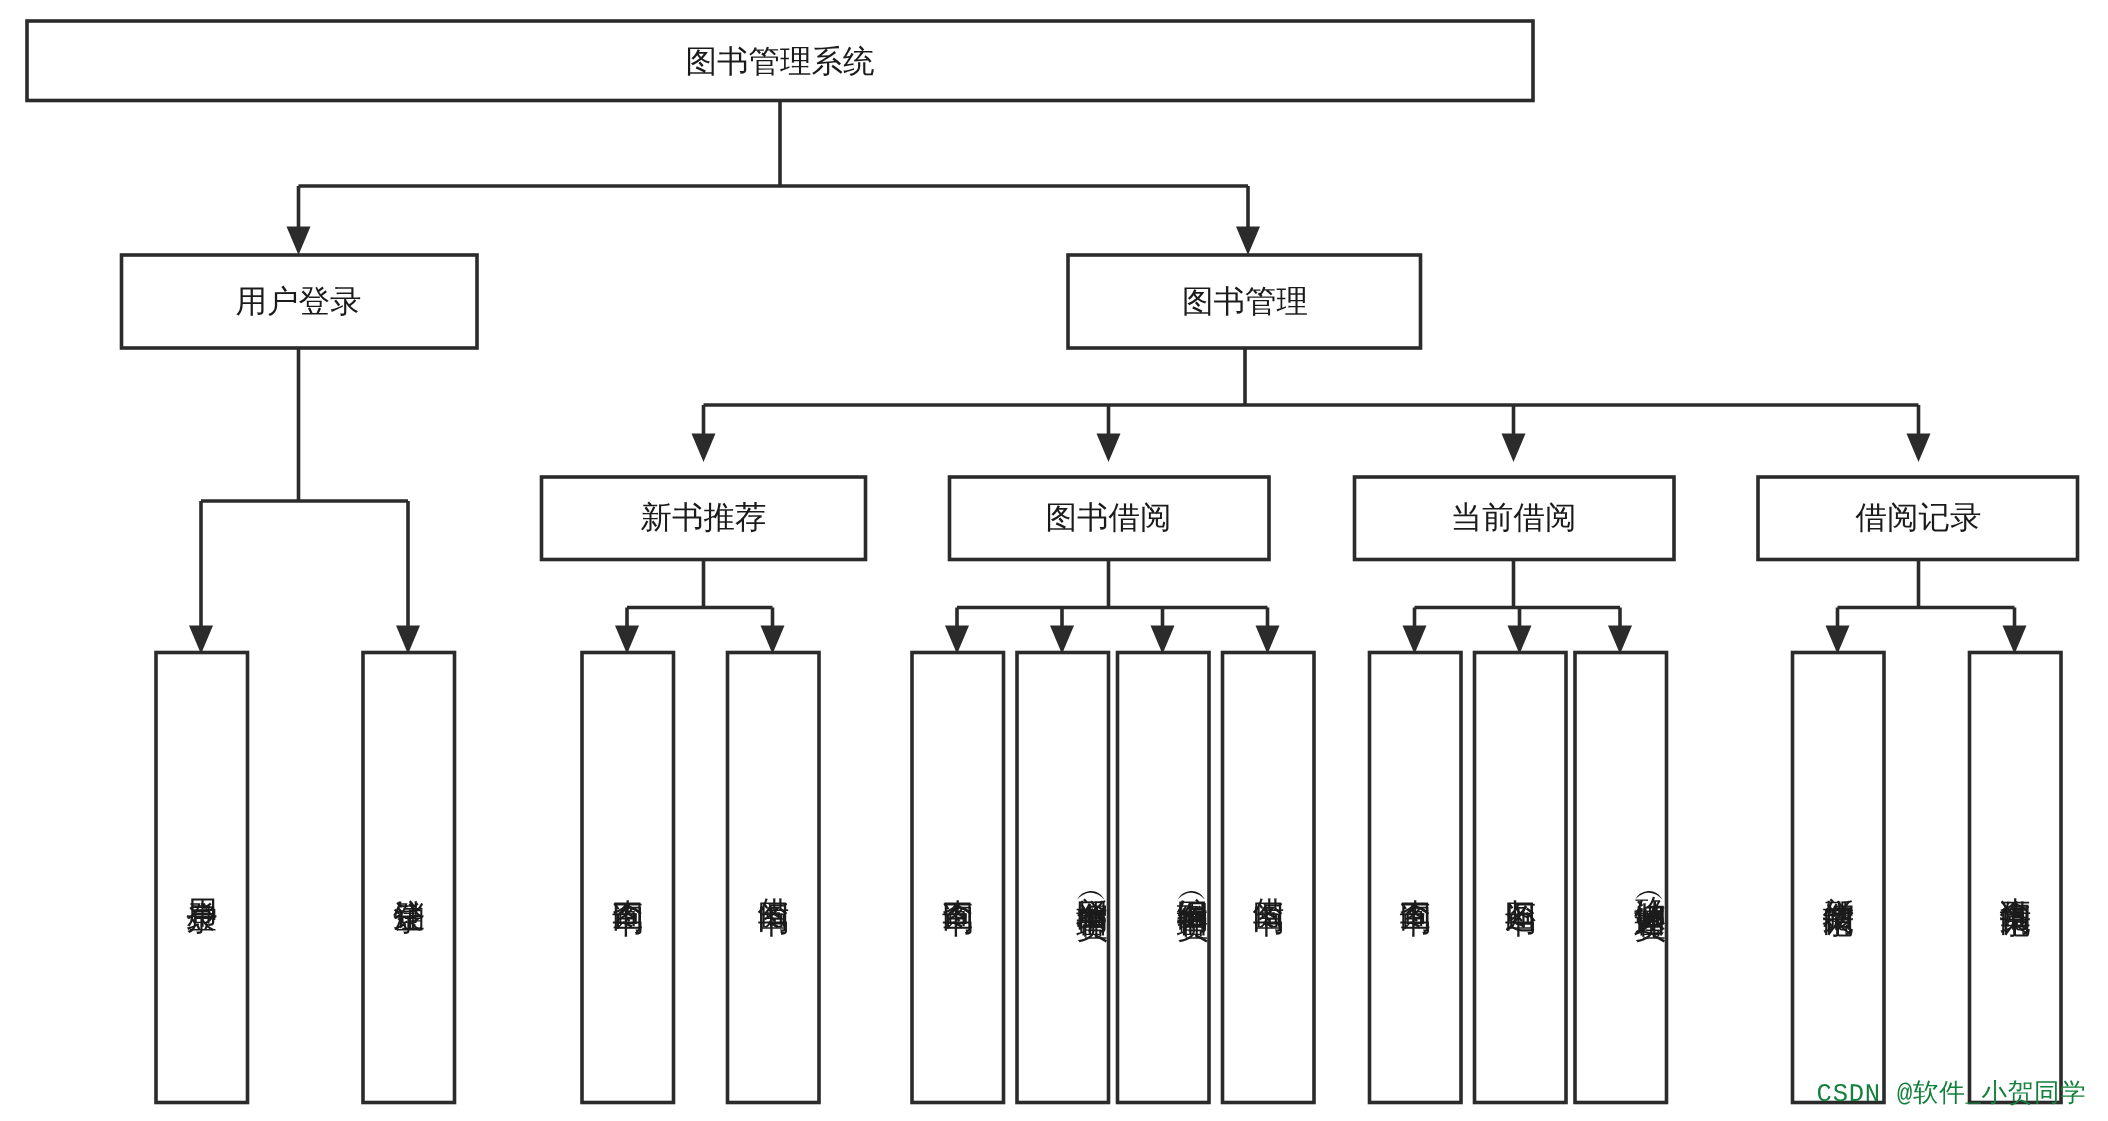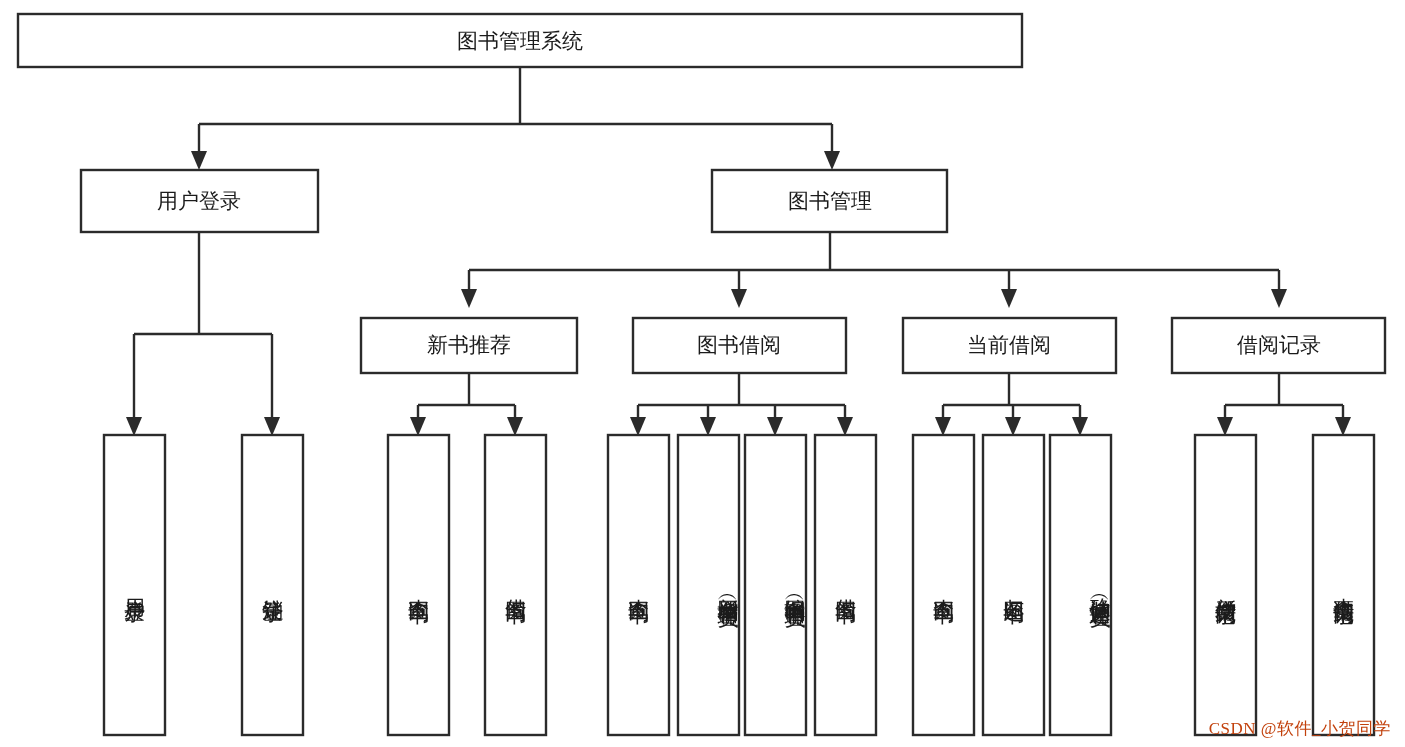--- a/index.html
+++ b/index.html
@@ -64,23 +64,23 @@
     pointer-events: none;
     box-sizing: border-box;
   }
   .node-label-v.centered {
     align-items: center;
   }
   #watermark {
     position: absolute;
     right: 14px;
     bottom: 6px;
-    font-family: Liberation Serif, serif;
+    font-family: Liberation Mono, monospace;
     font-size: 17px;
-    color: #c2410c;
+    color: #15803d;
     letter-spacing: 0.5px;
     white-space: nowrap;
   }
 </style>
 </head>
 <body>
 
 <div id="diagram-root">
 
   <svg id="tree-svg" viewBox="0 0 1405 747">

